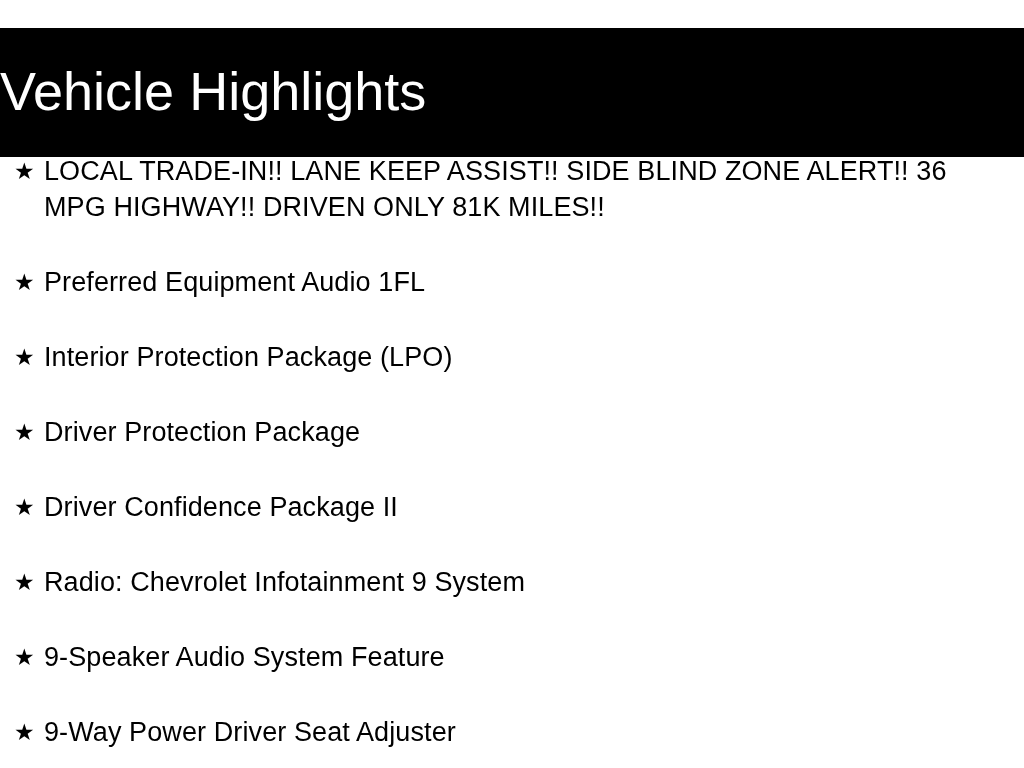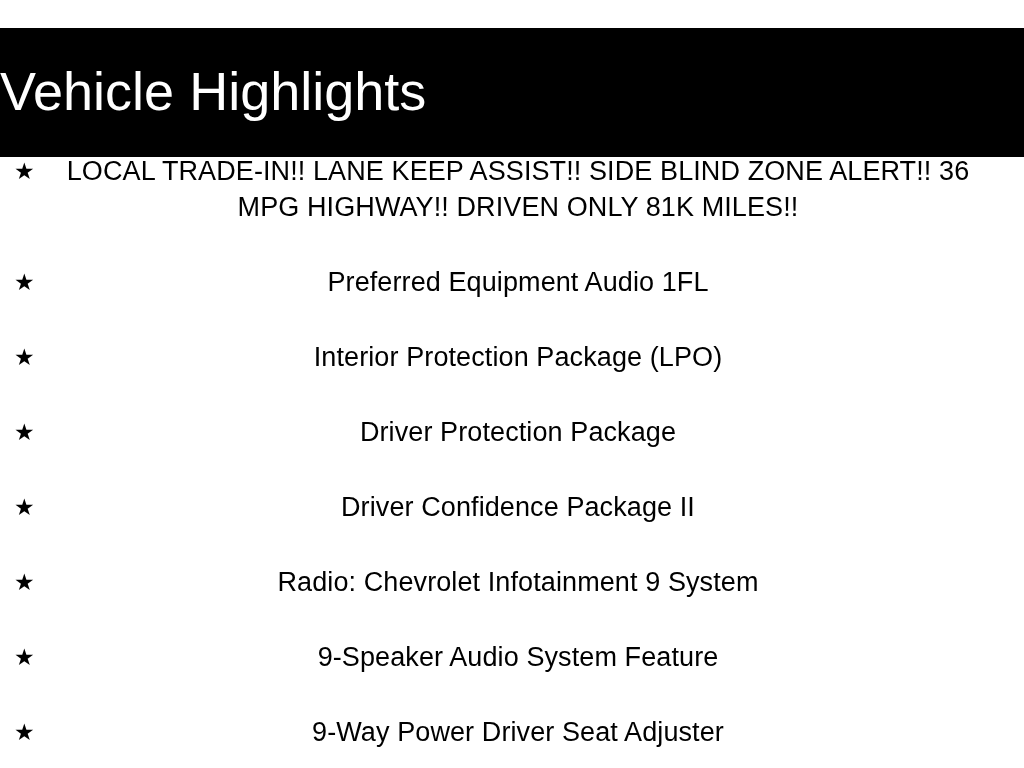--- a/index.html
+++ b/index.html
@@ -82,21 +82,20 @@
   .highlight-text {
     flex: 1 1 auto;
     color: #000000;
     font-family: "Liberation Sans", "DejaVu Sans", sans-serif;
     font-size: 27px;
     font-weight: 400;
     line-height: 36px;
     letter-spacing: 0.1px;
     padding-right: 18px;
     word-spacing: 0px;
-    text-align: center;
   }
 </style>
 </head>
 <body>
 
 <div class="page">
 
   <div class="header-bar">
     <h1 class="header-title">Vehicle Highlights</h1>
   </div>

